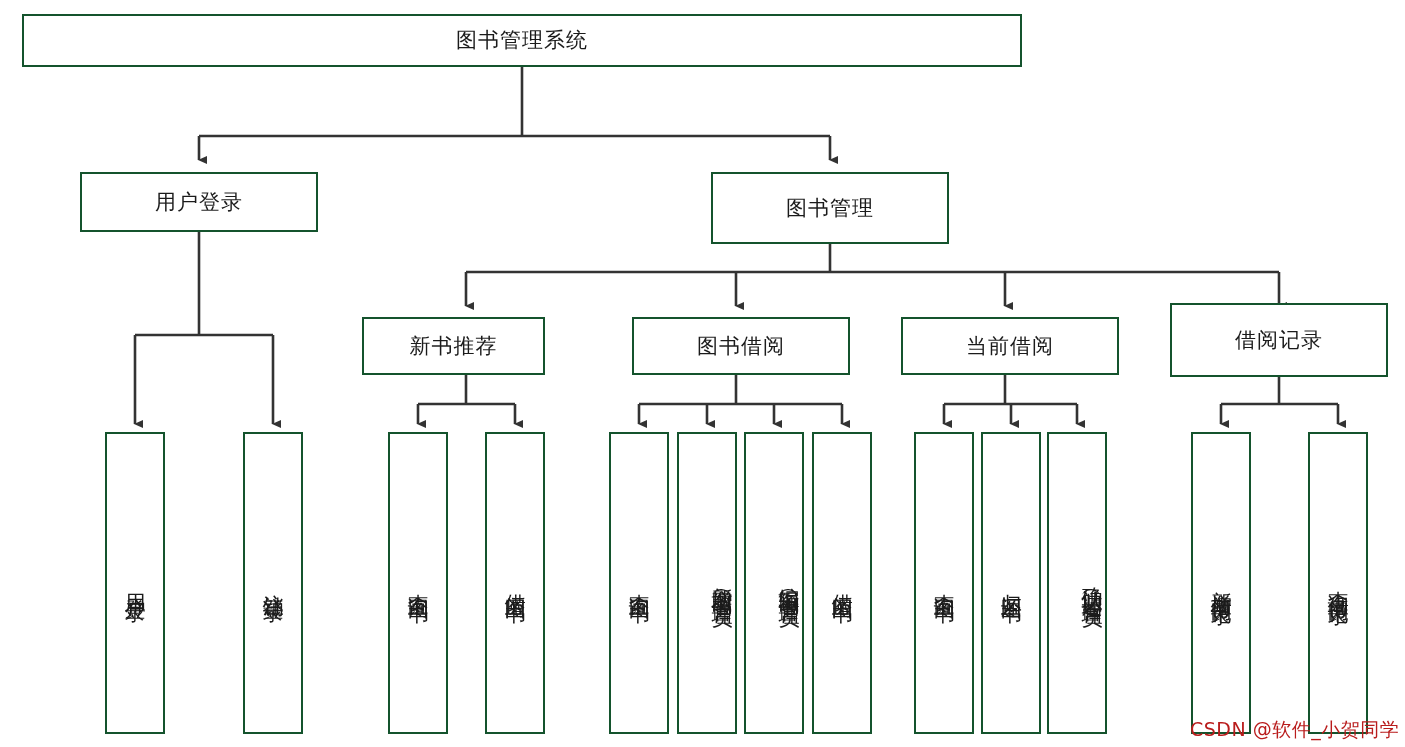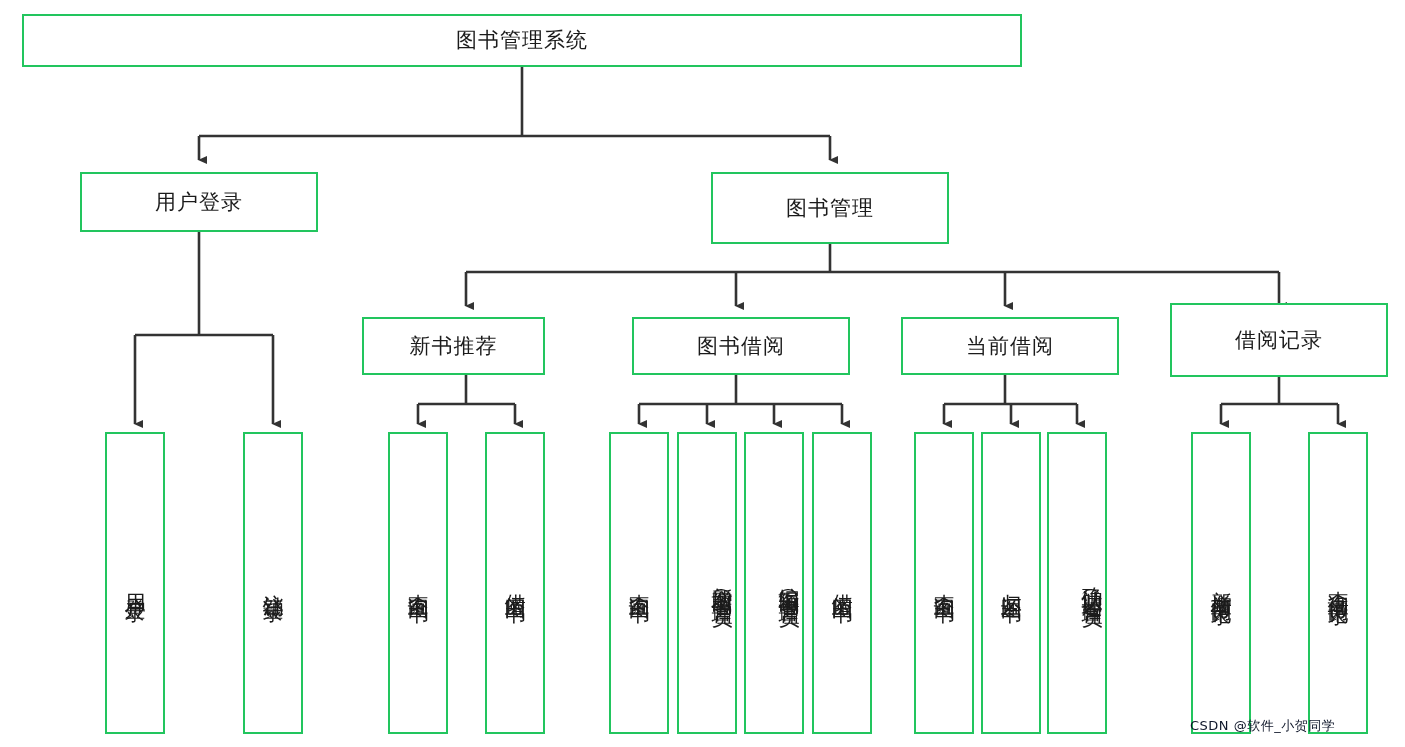--- a/index.html
+++ b/index.html
@@ -21,21 +21,21 @@
   #diagram-svg {
     position: absolute;
     left: 0;
     top: 0;
     width: 1405px;
     height: 747px;
   }
   .node {
     position: absolute;
     box-sizing: border-box;
-    border: 2px solid #22c55e;
+    border: 2px solid #14532d;
     background: #ffffff;
     display: flex;
     align-items: center;
     justify-content: center;
     color: #1b1b1b;
   }
   .node.horizontal {
     font-size: 21px;
     letter-spacing: 1px;
     line-height: 1.15;
@@ -51,22 +51,22 @@
     padding-bottom: 6px;
     align-items: flex-start;
     justify-content: center;
     text-align: start;
   }
   .node.vertical.center-text {
     align-items: center;
   }
   .watermark {
     position: absolute;
-    font-size: 13px;
-    color: #0f172a;
+    font-size: 19px;
+    color: #b91c1c;
     letter-spacing: 0.5px;
     white-space: nowrap;
     user-select: none;
   }
 </style>
 </head>
 <body>
 
 <div id="diagram-root">
 

